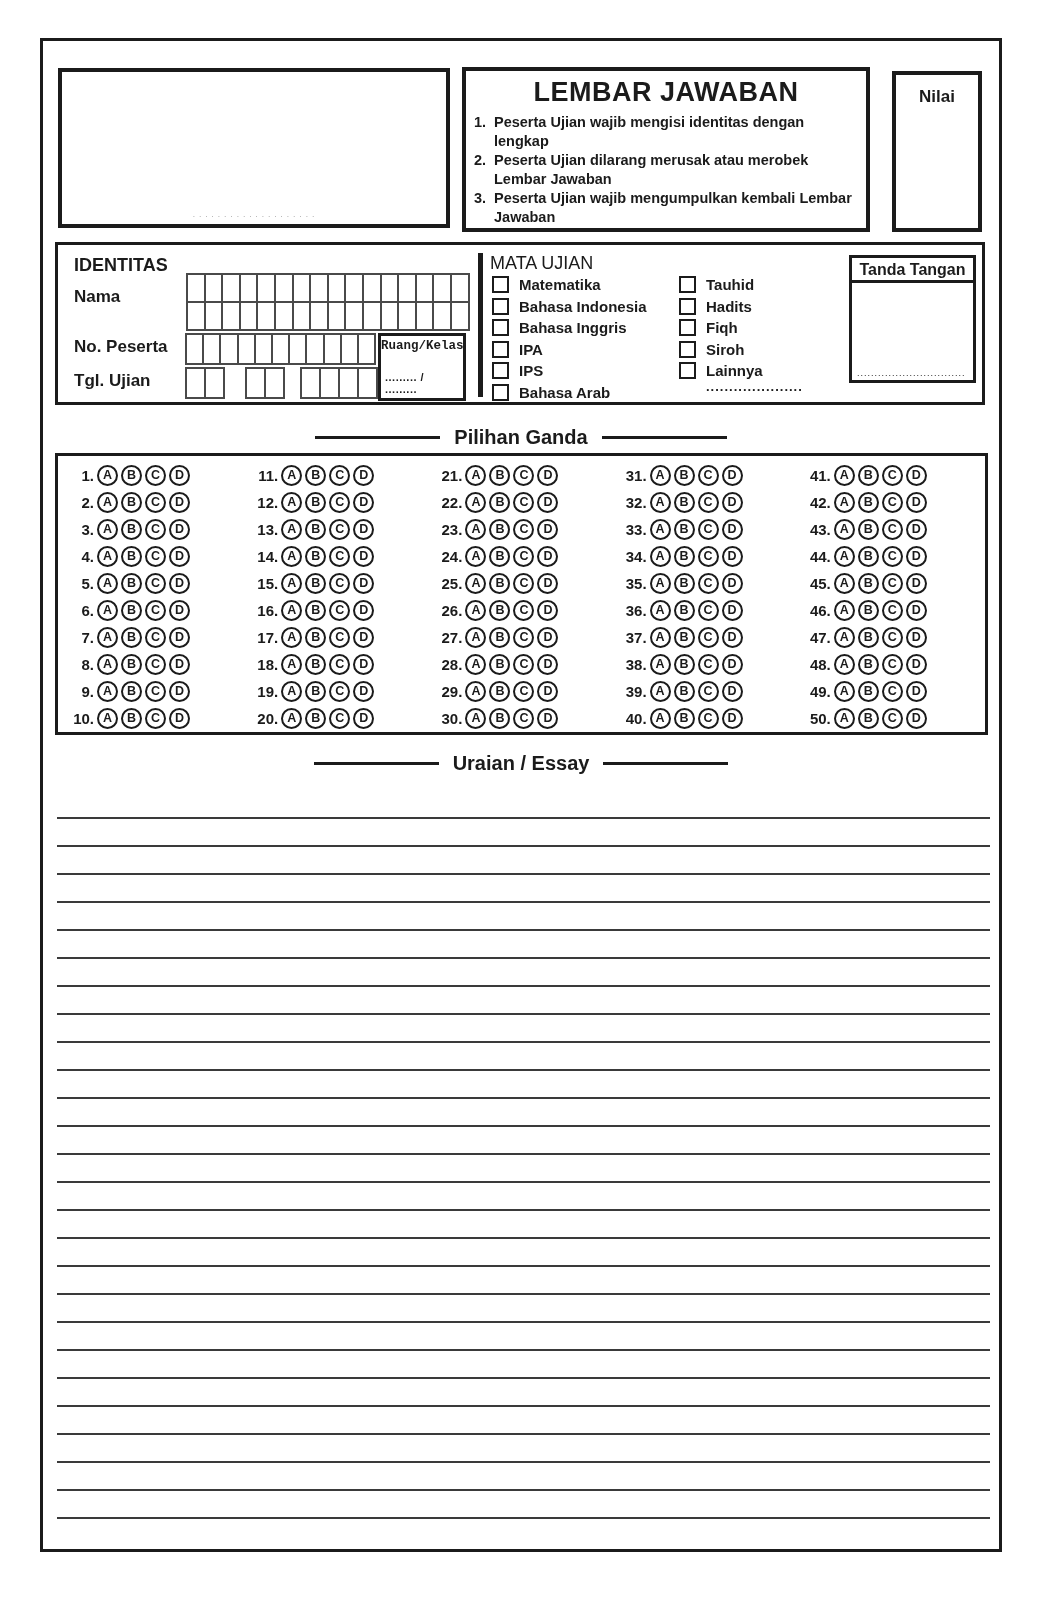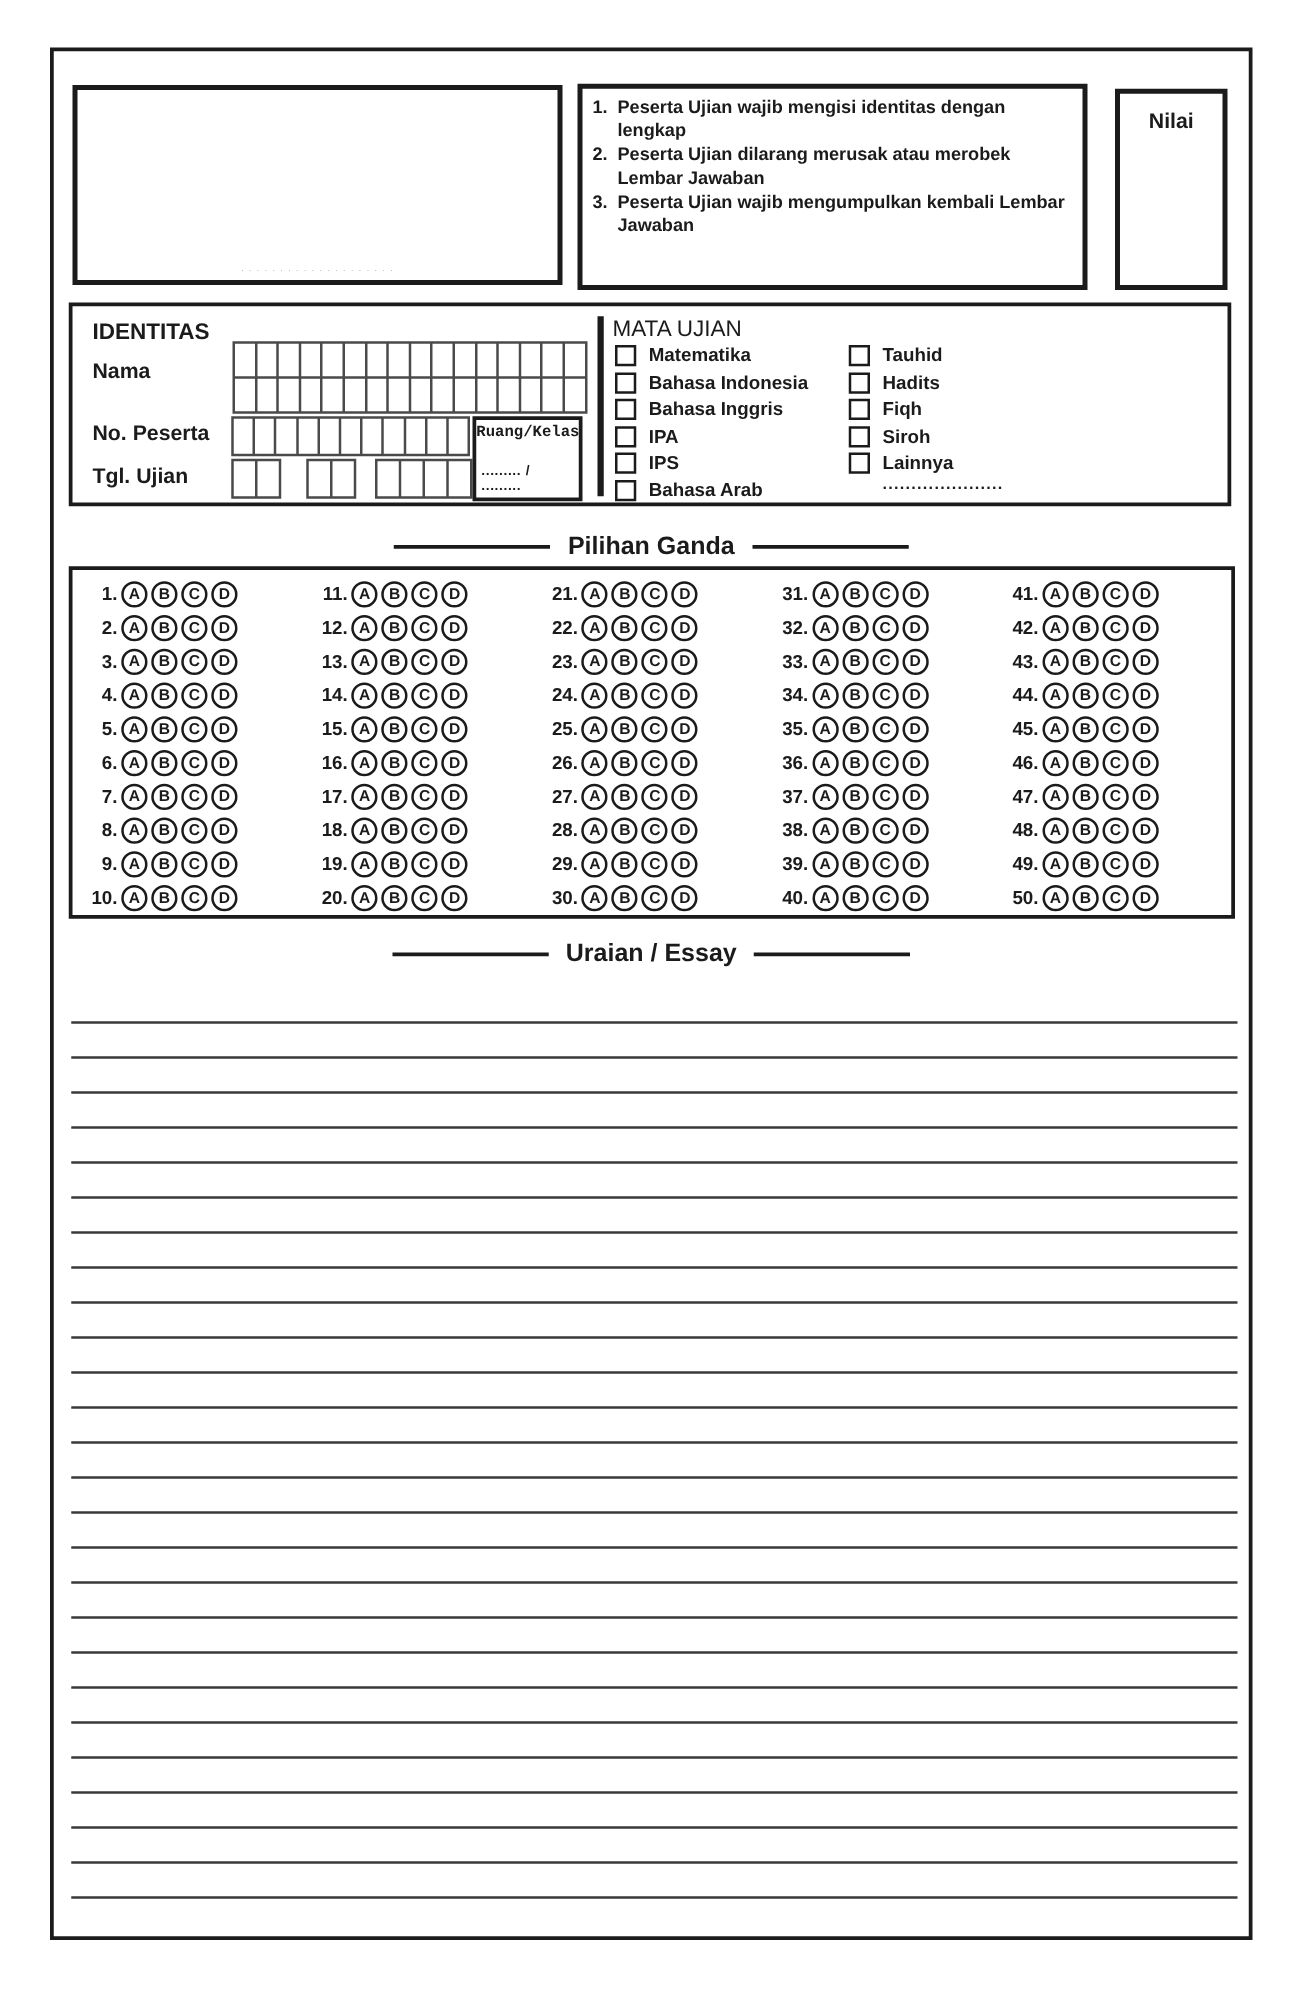--- a/index.html
+++ b/index.html
@@ -76,20 +76,21 @@
 </head>
 <body>
 
 <div class="abs page-border"></div>
 
 <div class="abs logo-box">
   <div class="logo-watermark">· · · ·  · · ·  · · · · · · · · · · · · ·</div>
 </div>
 
 <div class="abs instr-box">
+  <div class="instr-title">LEMBAR JAWABAN</div>
   <div class="instr-list">
       <div class="instr-item">
         <span class="instr-num">1.</span>
         <span class="instr-text">Peserta Ujian wajib mengisi identitas dengan lengkap</span>
       </div>
       <div class="instr-item">
         <span class="instr-num">2.</span>
         <span class="instr-text">Peserta Ujian dilarang merusak atau merobek Lembar Jawaban</span>
       </div>
       <div class="instr-item">
@@ -226,20 +227,24 @@
         <div class="checkbox"></div>
         <div class="subject-label">Siroh</div>
       </div>
       <div class="subject-row">
         <div class="checkbox"></div>
         <div class="subject-label">Lainnya</div>
       </div>
     </div>
   <div class="lainnya-dots">.....................</div>
 
+  <div class="ttd-box">
+    <div class="ttd-head">Tanda Tangan</div>
+    <div class="ttd-dots">...............................</div>
+  </div>
 </div>
 
 <div class="abs rule-heading rh-pg">
   <div class="line"></div>
   <div class="txt">Pilihan Ganda</div>
   <div class="line"></div>
 </div>
 
 <div class="abs mc-box" id="mc-box">
     <div class="mc-col">

